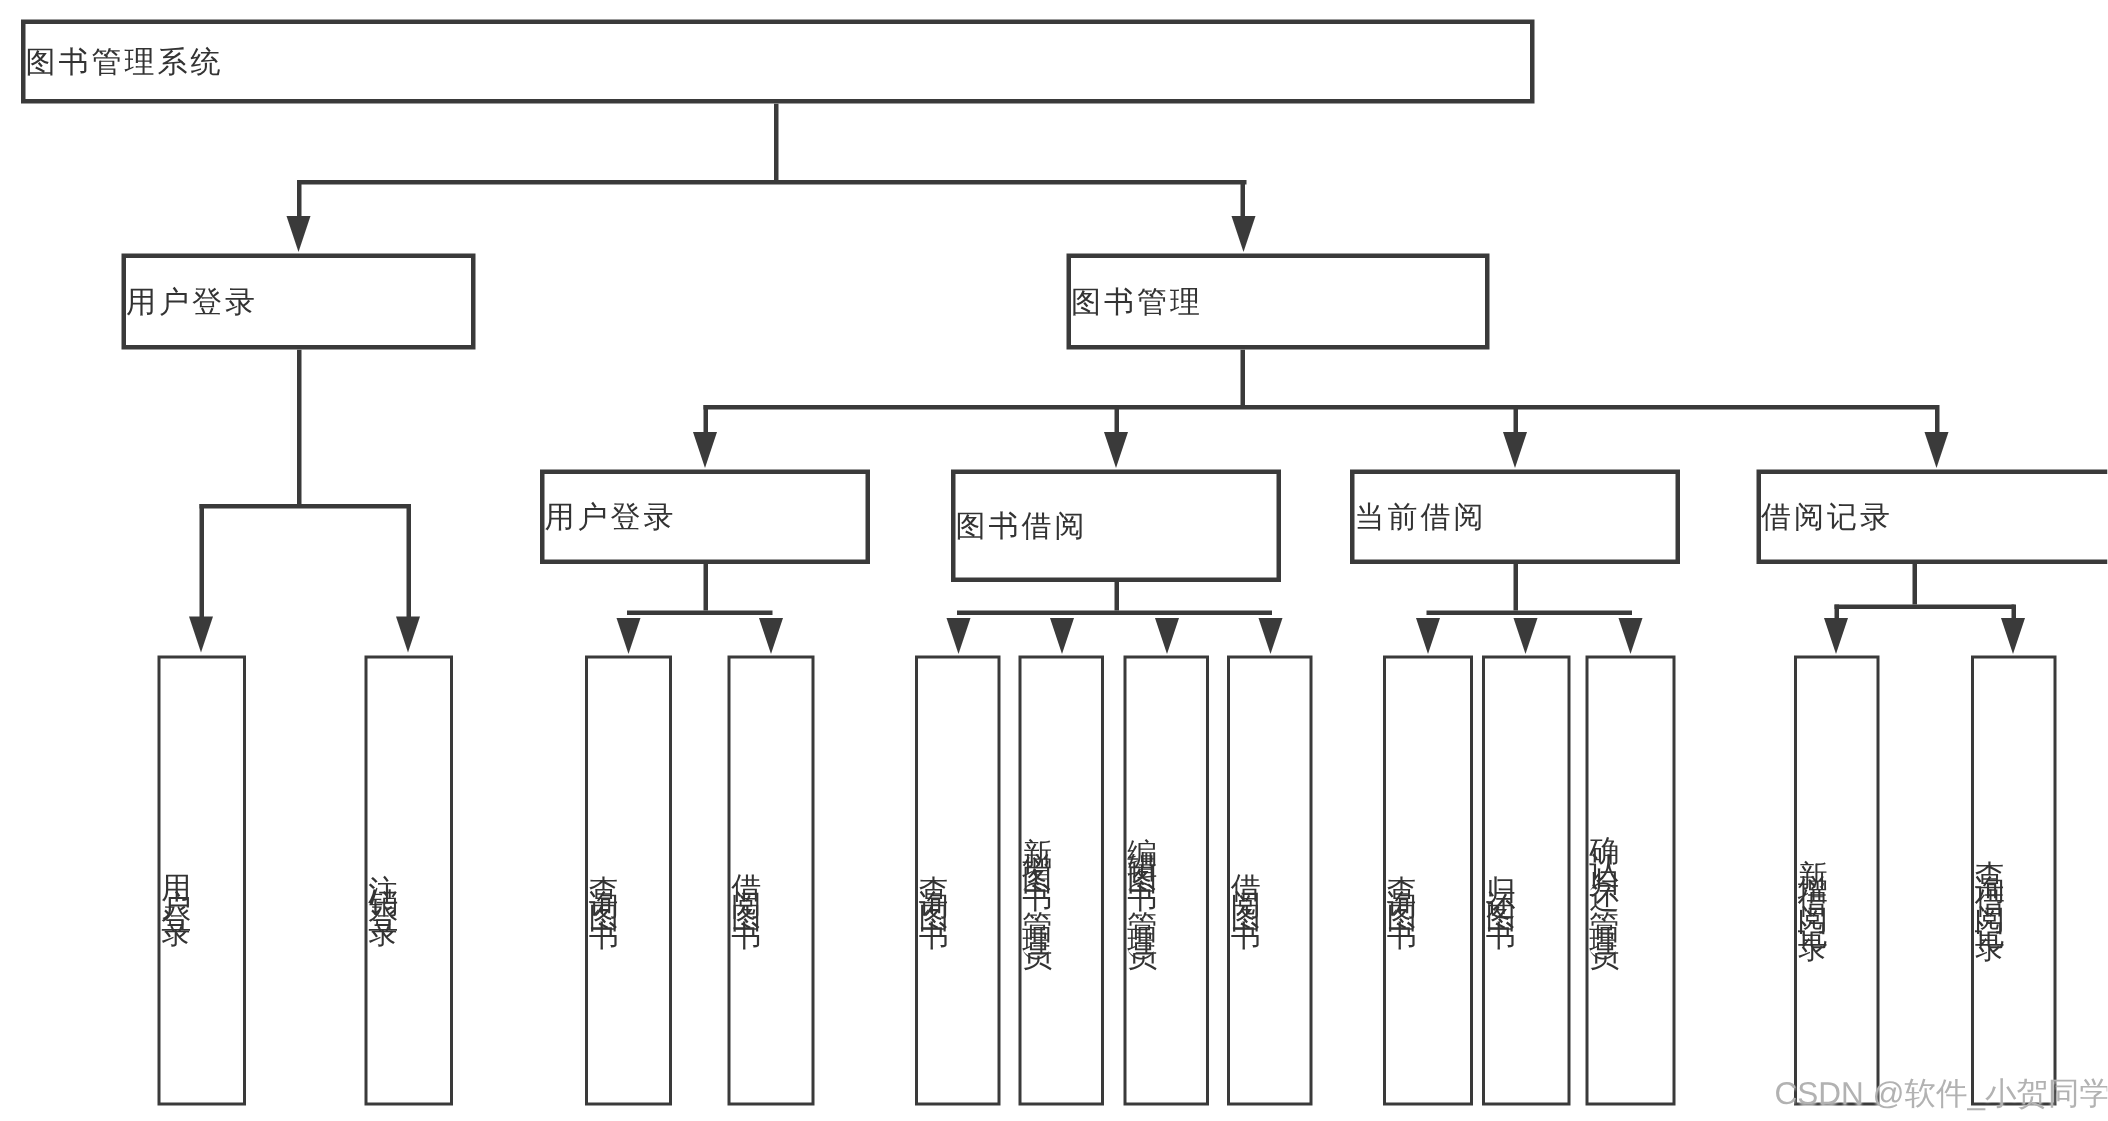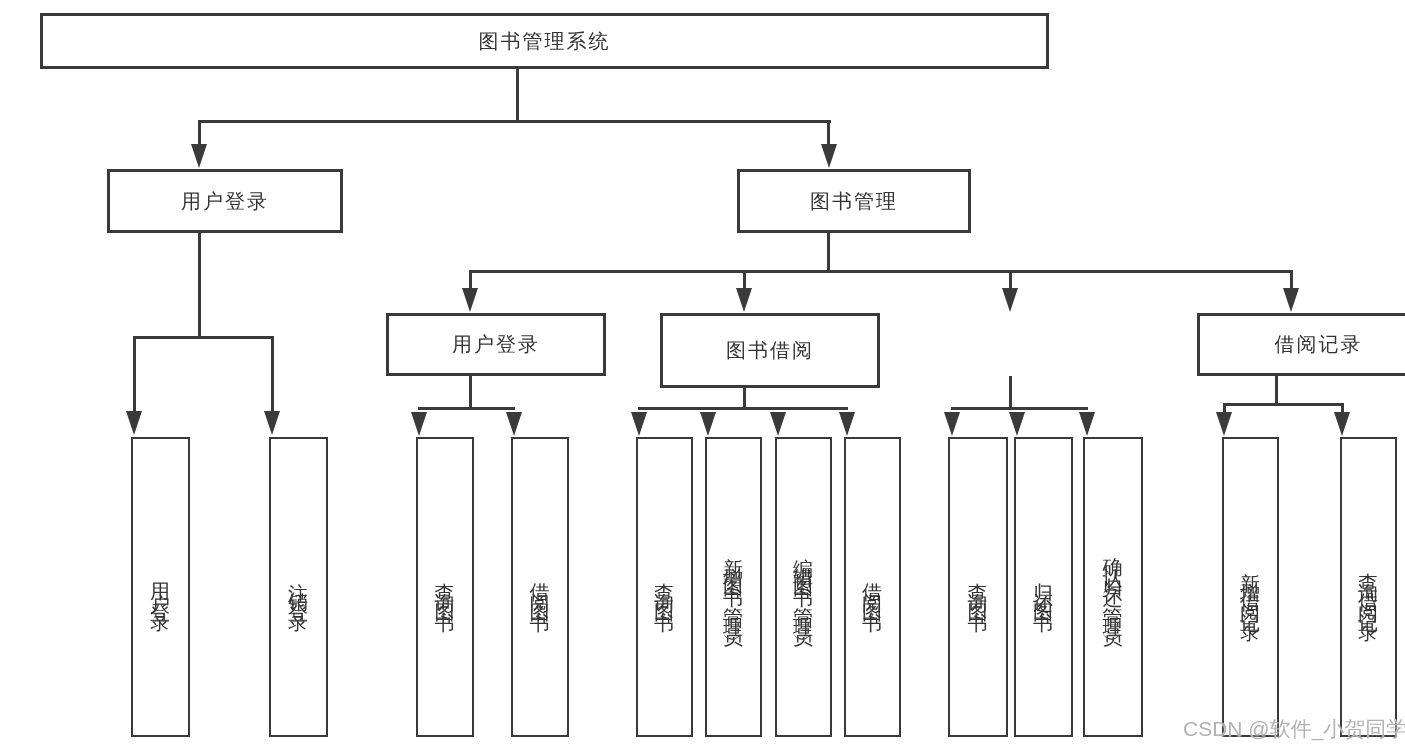--- a/index.html
+++ b/index.html
@@ -16,21 +16,21 @@
     background:var(--bg);
     font-family:"Liberation Sans",sans-serif;
     color:var(--text);
     overflow:hidden;
   }
   .node{
     position:absolute;
     background:var(--fill);
     border:3px solid var(--border);
     box-sizing:border-box;
-    display:flex;align-items:center;justify-content:center;margin-left:26px;
+    display:flex;align-items:center;justify-content:flex-start;
   }
   .leaf{
     border-width:2px;
     top:437px;height:300px;
   }
   .hlabel{font-size:20px;letter-spacing:2px;white-space:nowrap;}
   .vtext{
     writing-mode:vertical-rl;
     text-orientation:mixed;
     font-size:20px;
@@ -110,32 +110,35 @@
   <div class="arrow" style="left:1334px;top:412px"></div>
 
   <div class="node" style="left:14px;top:13px;width:1009px;height:56px">
     <span class="hlabel">图书管理系统</span>
   </div>
 
   <div class="node" style="left:81px;top:169px;width:236px;height:64px">
     <span class="hlabel">用户登录</span>
   </div>
 
-  <div class="node" style="left:711px;top:169px;width:234px;height:64px">
+  <div class="node" style="left:711px;top:169px;width:282px;height:64px">
     <span class="hlabel">图书管理</span>
   </div>
 
   <div class="node" style="left:360px;top:313px;width:220px;height:63px">
     <span class="hlabel">用户登录</span>
   </div>
 
   <div class="node" style="left:634px;top:313px;width:220px;height:75px">
     <span class="hlabel">图书借阅</span>
   </div>
 
+  <div class="node" style="left:900px;top:313px;width:220px;height:63px">
+    <span class="hlabel">当前借阅</span>
+  </div>
 
   <div class="node" style="left:1171px;top:313px;width:243px;height:63px">
     <span class="hlabel">借阅记录</span>
   </div>
 
   <div class="node leaf" style="left:105px;width:59px">
     <span class="vtext">用户登录</span>
   </div>
   <div class="node leaf" style="left:243px;width:59px">
     <span class="vtext">注销登录</span>

